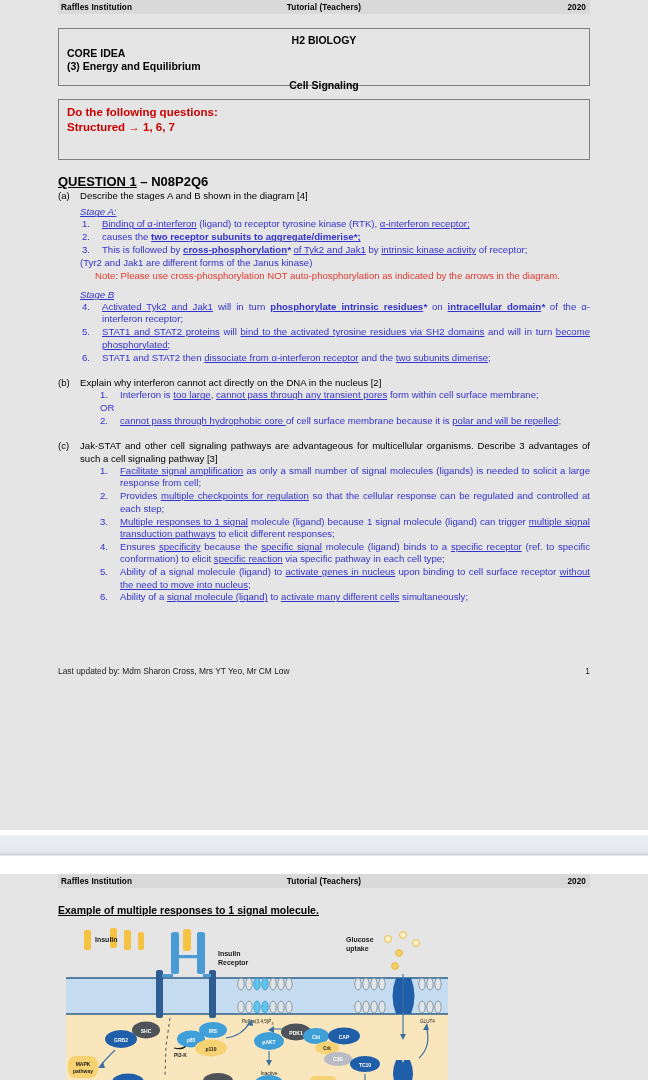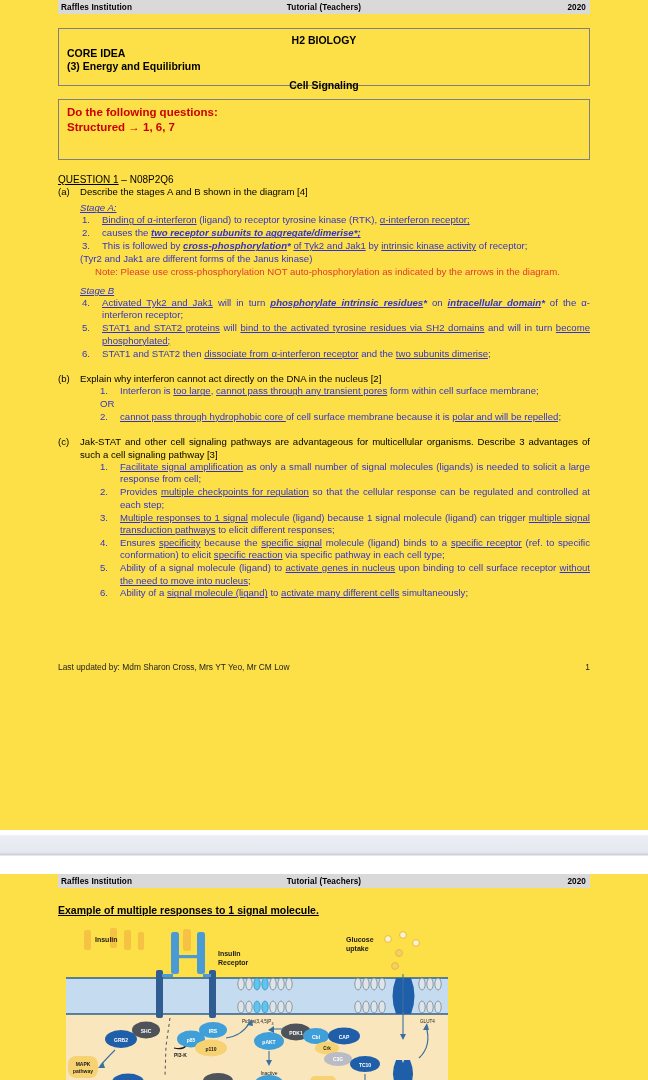--- a/index.html
+++ b/index.html
@@ -8,21 +8,21 @@
     width: 648px;
   }
   body {
     font-family: "Liberation Sans", sans-serif;
     color: #000;
     -webkit-font-smoothing: antialiased;
   }
   .page {
     position: relative;
     width: 648px;
-    background: #fde047;
+    background: #e5e5e5;
     box-sizing: border-box;
   }
   .page-1 { height: 830px; padding: 0; }
   .page-gap {
     width: 648px;
     height: 26px;
     background: linear-gradient(to bottom, #ffffff 0%, #ffffff 18%, #eceef5 22%, #e6e8f1 85%, #c9ccd6 96%, #ffffff 100%);
   }
   .page-2 { min-height: 224px; }
 
@@ -74,22 +74,22 @@
     margin-top: 13px;
     padding: 5px 8px 24px 8px;
     color: #cc0000;
     font-weight: bold;
     font-size: 11.5px;
     line-height: 15px;
   }
 
   .q-head {
     margin-top: 14px;
-    font-size: 10px;
-    font-weight: normal;
+    font-size: 13px;
+    font-weight: bold;
   }
   .q-head .u { text-decoration: underline; }
 
   .part {
     display: flex;
     font-size: 9.6px;
     line-height: 12.4px;
     margin-top: 1px;
   }
   .part .lbl { width: 22px; flex: 0 0 22px; }
@@ -124,21 +124,21 @@
     content: counter(li) ".";
     position: absolute;
     left: 2px;
     top: 0;
     color: #3333cc;
   }
 
   ol.numlist.startfour { counter-reset: li 3; }
   ol.numlist.starttwo { counter-reset: li 1; }
   .u { text-decoration: underline; }
-  .bu { font-weight: bold; font-style: italic; text-decoration: underline; }
+  .bu { font-weight: bold; text-decoration: underline; }
   .plainnote { color: #e2392e; font-size: 9.6px; line-height: 12.4px; margin-left: 22px; text-align: justify; padding-left: 15px;}
   .paren { color: #3333cc; font-size: 9.6px; line-height: 12.4px; margin-left: 22px;}
 
   .footer {
     margin-top: 62px;
     font-size: 8.4px;
     color: #222;
     display: flex;
     justify-content: space-between;
   }

